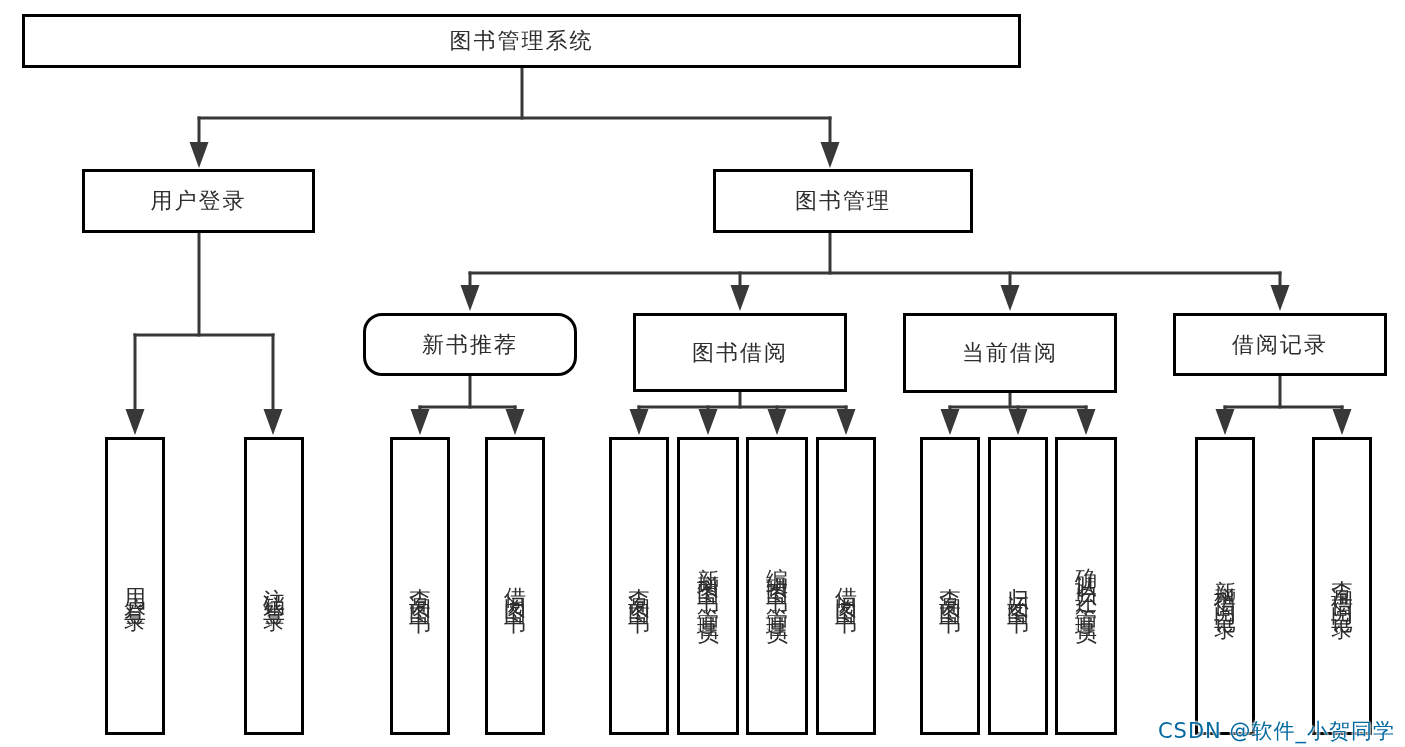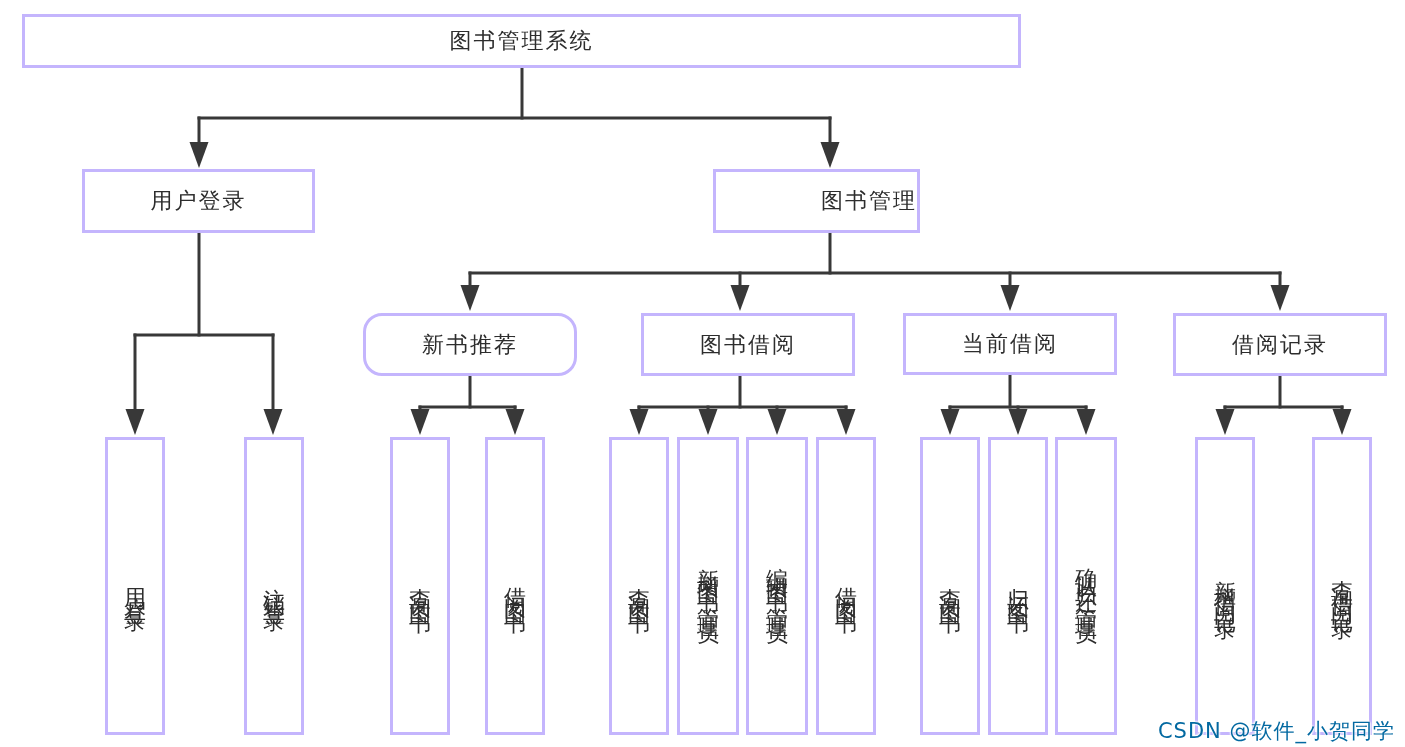--- a/index.html
+++ b/index.html
@@ -27,21 +27,21 @@
     stroke-linecap: square;
   }
   .wires polygon {
     fill: #383838;
     stroke: none;
   }
   .node {
     position: absolute;
     box-sizing: border-box;
     background: #ffffff;
-    border: 3px solid #c4b5fd;
+    border: 3px solid #000000;
     display: flex;
     align-items: center;
     justify-content: center;
     z-index: 2;
     color: #2d2d2d;
   }
   .hbox {
     font-size: 22px;
     letter-spacing: 2px;
     white-space: nowrap;
@@ -148,31 +148,31 @@
     </g>
   </svg>
 
   <div class="node hbox" style="left:22px; top:14px; width:999px; height:54px;">
     <span>图书管理系统</span>
   </div>
 
   <div class="node hbox" style="left:82px; top:169px; width:233px; height:64px;">
     <span>用户登录</span>
   </div>
-  <div class="node hbox" style="left:713px; top:169px; width:207px; height:64px;justify-content:flex-end;">
+  <div class="node hbox" style="left:713px; top:169px; width:260px; height:64px;">
     <span>图书管理</span>
   </div>
 
   <div class="node hbox" style="left:363px; top:313px; width:214px; height:63px;border-radius:19px;">
     <span>新书推荐</span>
   </div>
-  <div class="node hbox" style="left:633px; top:313px; width:214px; height:63px;margin-left:8px;">
+  <div class="node hbox" style="left:633px; top:313px; width:214px; height:79px;">
     <span>图书借阅</span>
   </div>
-  <div class="node hbox" style="left:903px; top:313px; width:214px; height:62px;">
+  <div class="node hbox" style="left:903px; top:313px; width:214px; height:80px;">
     <span>当前借阅</span>
   </div>
   <div class="node hbox" style="left:1173px; top:313px; width:214px; height:63px;">
     <span>借阅记录</span>
   </div>
 
   <div class="node vbox" style="left:105px; top:437px; width:60px; height:298px;">
     <span class="vtext">用户登录</span>
   </div>
   <div class="node vbox" style="left:244px; top:437px; width:60px; height:298px;">

